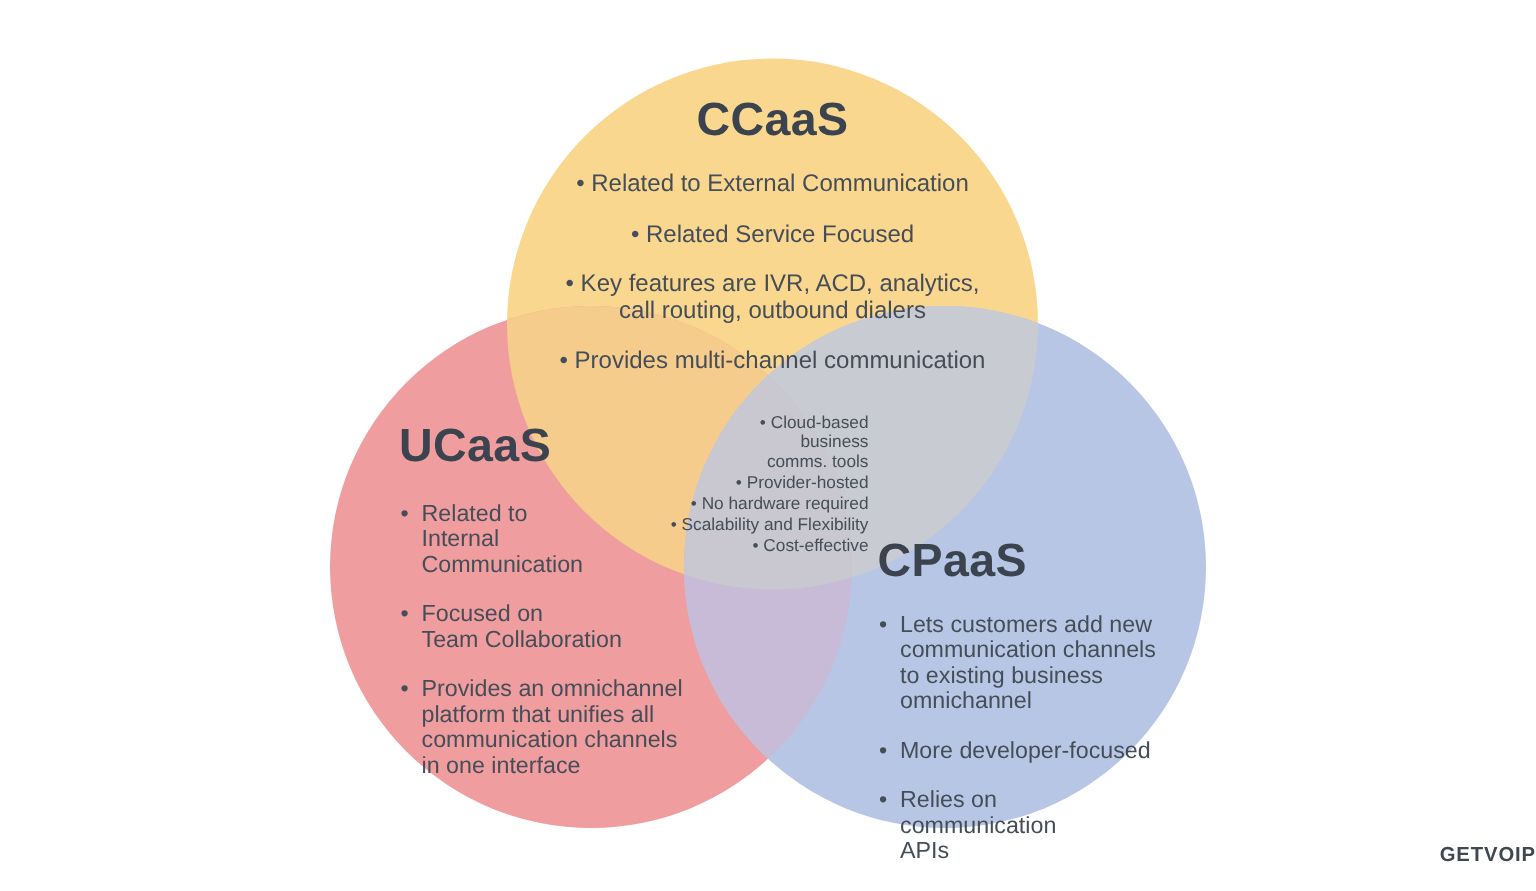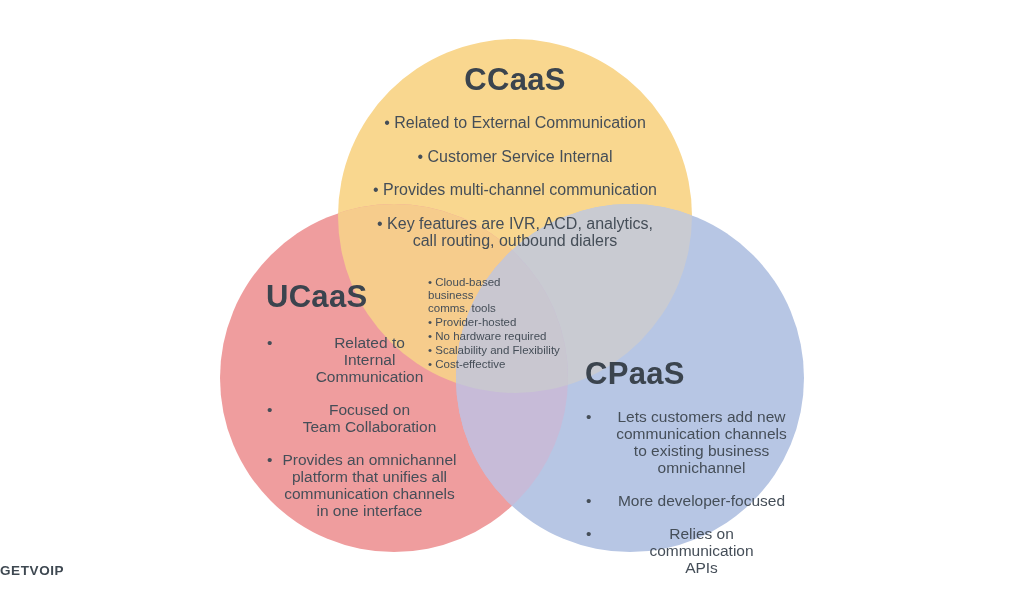--- a/index.html
+++ b/index.html
@@ -44,21 +44,20 @@
     margin: 16px 0 4px 0;
   }
   
   .bullet-list.centered .item::before {
     content: "\2022\00a0";
   }
   
   .bullet-list.left .item {
     position: relative;
     padding-left: 15px;
-    text-align: center;
   }
   .bullet-list.left .item::before {
     content: "\2022";
     position: absolute;
     left: 1px;
     top: 0;
   }
   #ccaas-block {
     left: 312px;
     top: 62px;
@@ -82,37 +81,37 @@
   }
   #cpaas-block {
     left: 585px;
     top: 356px;
     width: 218px;
   }
   #cpaas-block .region-title {
     margin-bottom: 0;
   }
   #center-block {
-    left: 428px;
+    left: 409px;
     top: 276px;
     width: 170px;
-    text-align: left;
+    text-align: right;
   }
   #center-block .bullet-list {
     font-size: 11.5px;
     line-height: 13px;
   }
   #center-block .item {
     margin: 0 0 1px 0;
   }
   #logo-block {
     left: 0;
     top: 561px;
     width: 1024px;
-    text-align: left;
+    text-align: right;
   }
   #logo-text {
     font-weight: 700;
     font-size: 13.5px;
     letter-spacing: 0.6px;
     color: #3E4851;
   }
 </style>
 </head>
 <body>
@@ -146,24 +145,24 @@
       <g clip-path="url(#clip-ucaas)">
         <circle cx="630" cy="378" r="174" fill="#C9C7D0"></circle>
       </g>
     </g>
   </svg>
 
   <div class="text-block" id="ccaas-block">
     <div class="region-title">CCaaS</div>
     <div class="bullet-list centered">
       <div class="item">Related to External Communication</div>
-      <div class="item">Customer Service Internal</div>
-      <div class="item">Provides multi-channel communication</div>
+      <div class="item">Related Service Focused</div>
       <div class="item">Key features are IVR, ACD, analytics,
 call routing, outbound dialers</div>
+      <div class="item">Provides multi-channel communication</div>
     </div>
   </div>
 
   <div class="text-block" id="ucaas-block">
     <div class="region-title">UCaaS</div>
     <div class="bullet-list left">
       <div class="item">Related to
 Internal
 Communication</div>
       <div class="item">Focused on

